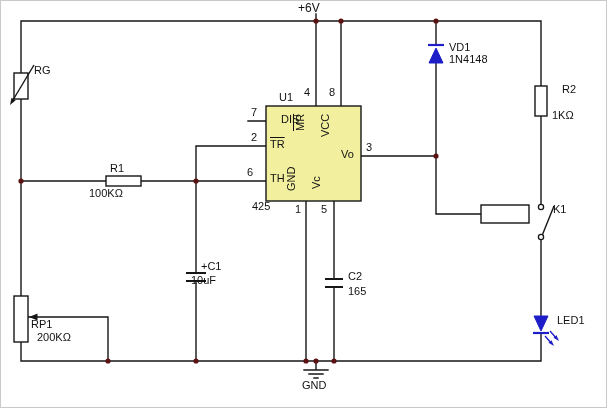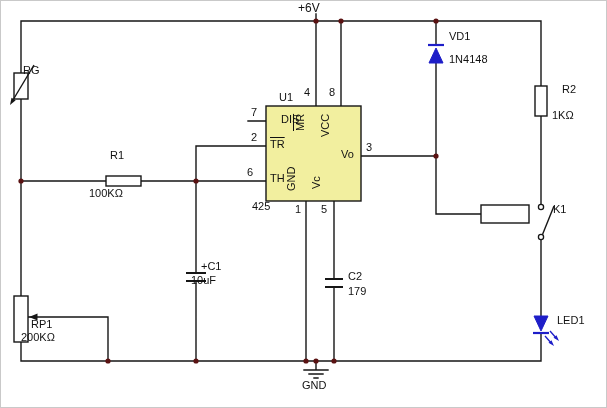--- a/index.html
+++ b/index.html
@@ -76,30 +76,30 @@
       <circle cx="195" cy="360" r="2.6"></circle>
       <circle cx="305" cy="360" r="2.6"></circle>
       <circle cx="315" cy="360" r="2.6"></circle>
       <circle cx="333" cy="360" r="2.6"></circle>
     </g>
   </svg>
 
   <div class="lbl" style="left:297px;top:1px;font-size:12px">+6V</div>
   <div class="lbl" style="left:301px;top:378px">GND</div>
 
-  <div class="lbl" style="left:22px;top:63px">RG</div>
-  <div class="lbl" style="left:109px;top:148px">R1</div>
+  <div class="lbl" style="left:33px;top:63px">RG</div>
+  <div class="lbl" style="left:109px;top:161px">R1</div>
   <div class="lbl" style="left:88px;top:186px">100KΩ</div>
   <div class="lbl" style="left:30px;top:317px">RP1</div>
-  <div class="lbl" style="left:20px;top:330px">200KΩ</div>
+  <div class="lbl" style="left:36px;top:330px">200KΩ</div>
   <div class="lbl" style="left:200px;top:259px">+C1</div>
   <div class="lbl" style="left:190px;top:273px">10uF</div>
   <div class="lbl" style="left:347px;top:269px">C2</div>
-  <div class="lbl" style="left:347px;top:284px">179</div>
-  <div class="lbl" style="left:448px;top:29px">VD1</div>
+  <div class="lbl" style="left:347px;top:284px">165</div>
+  <div class="lbl" style="left:448px;top:40px">VD1</div>
   <div class="lbl" style="left:448px;top:52px">1N4148</div>
   <div class="lbl" style="left:561px;top:82px">R2</div>
   <div class="lbl" style="left:551px;top:108px">1KΩ</div>
   <div class="lbl" style="left:552px;top:202px">K1</div>
   <div class="lbl" style="left:556px;top:313px">LED1</div>
 
   <div class="lbl" style="left:278px;top:90px">U1</div>
   <div class="lbl" style="left:251px;top:199px">425</div>
 
   <div class="lbl" style="left:250px;top:105px">7</div>

